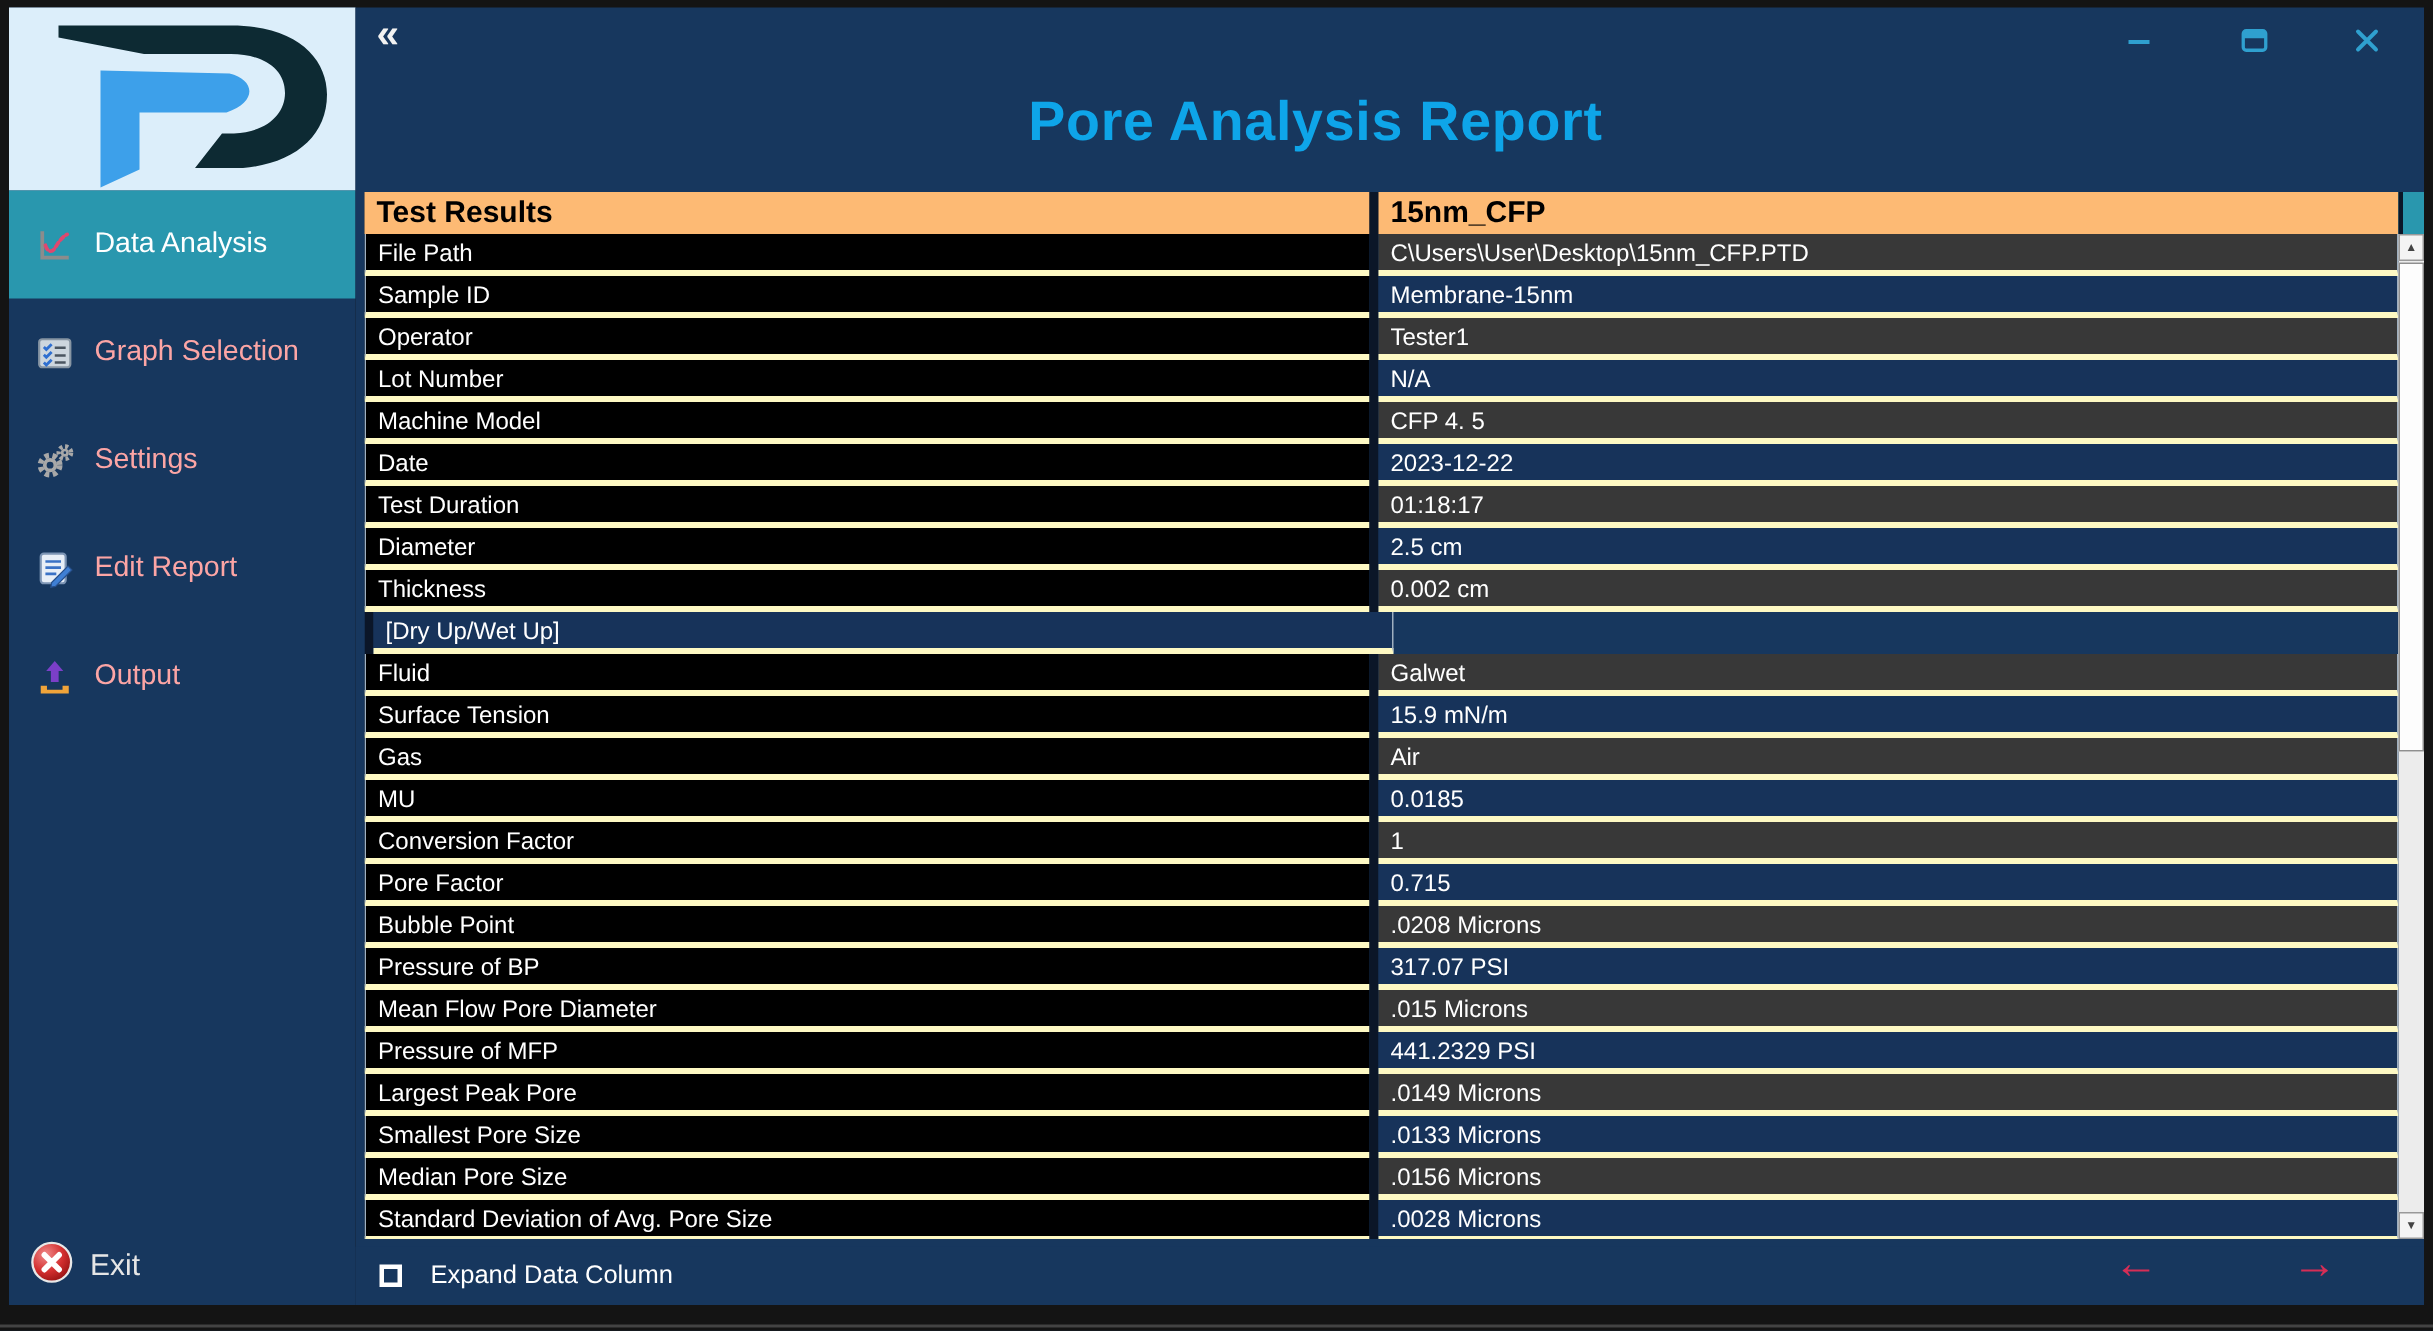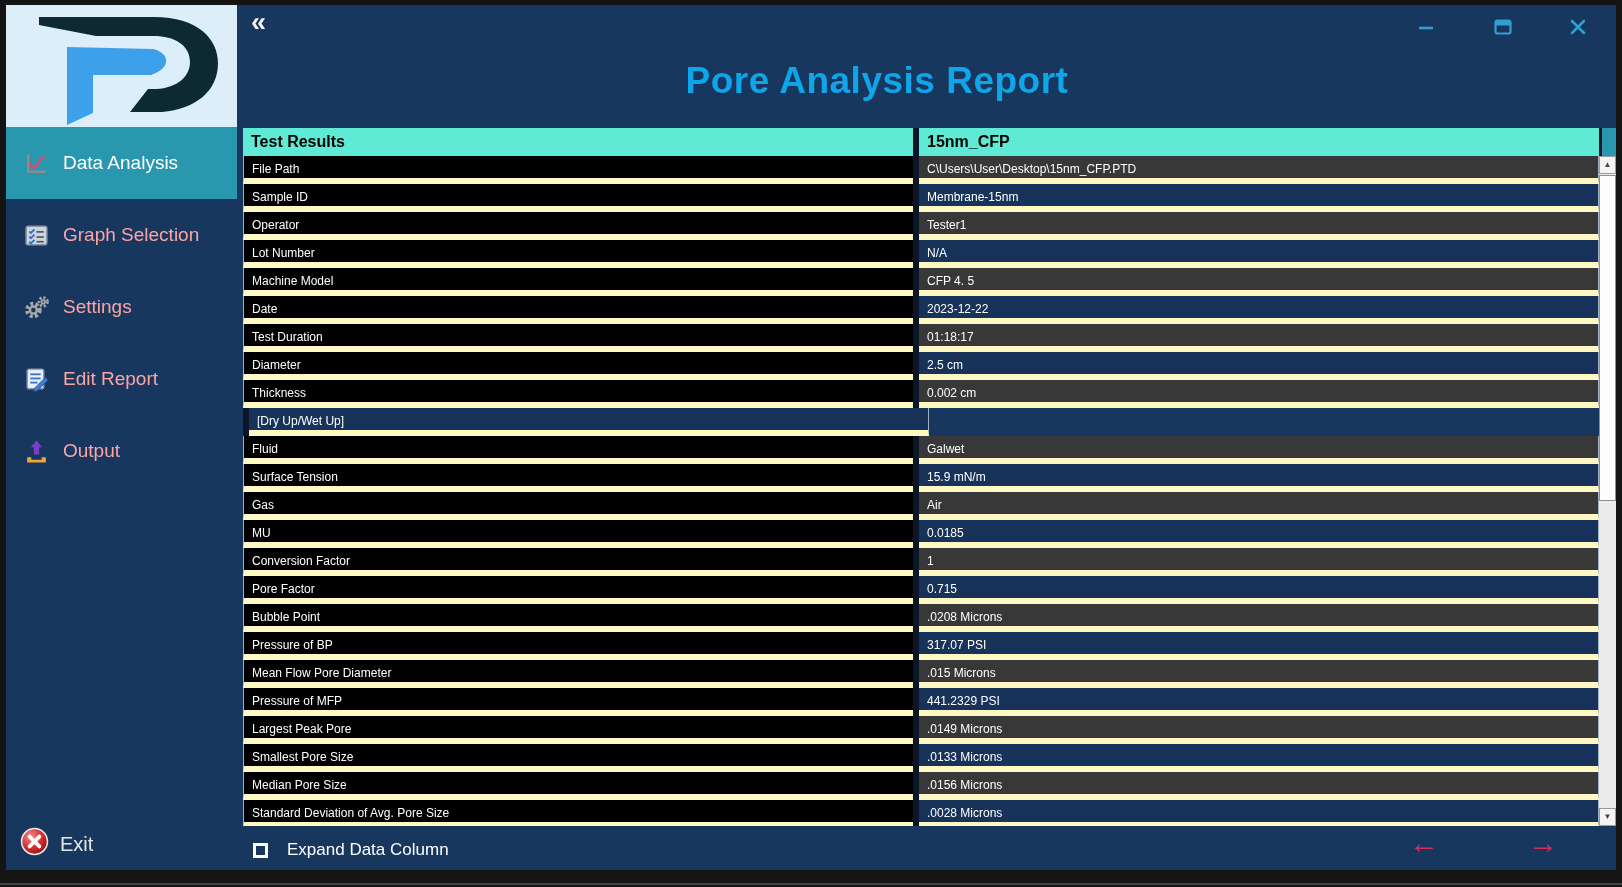--- a/index.html
+++ b/index.html
@@ -25,29 +25,29 @@
   .collapse-btn { position:absolute; left:14px; top:2px; font-size:27px; font-weight:bold;
                   color:#f2f2f2; background:none; border:none; line-height:30px; }
   .page-title { position:absolute; left:0; top:55px; width:1280px; text-align:center;
                 color:#0ea5e9; font-size:37px; font-weight:bold; letter-spacing:.5px; }
   .win-controls button { position:absolute; top:10px; width:26px; height:26px; background:none; border:none; }
   .wc-min  { left:1176px; } .wc-max { left:1253px; } .wc-close { left:1328px; }
 
   
   .table { position:absolute; left:6px; top:123px; width:1373px; height:703px; }
   .thead { display:flex; height:28px; background:#0b1628; }
-  .th { background:#5eead4; color:#000; font-weight:bold; font-size:16px; line-height:28px; padding-left:8px; }
+  .th { background:#fdba74; color:#000; font-weight:bold; font-size:20px; line-height:28px; padding-left:8px; }
   .th-label { width:670px; }
   .th-gap { width:6px; background:#0b1628; }
   .th-value { width:680px; }
   .th-corner { width:17px; background:#2997AE; border-left:3px solid #0b1628; }
   .tbody { position:absolute; left:0; top:28px; width:1356px; height:670px; overflow:hidden; }
   .trow { display:flex; height:28px; }
-  .cell { color:#fff; font-size:12px; line-height:27px; padding-left:8px;
-          border-bottom:6px solid #fef9c3; overflow:hidden; white-space:nowrap; }
+  .cell { color:#fff; font-size:16px; line-height:27px; padding-left:8px;
+          border-bottom:4px solid #fef9c3; overflow:hidden; white-space:nowrap; }
   .label-cell { width:670px; background:#000000; border-left:1px solid #9fb0c0; }
   .cell-gap { width:6px; background:#0b1628; flex:none; }
   .value-cell { width:680px; border-right:1px solid #9fb0c0; }
   .trow:nth-child(odd)  .value-cell { background:#383838; }
   .trow:nth-child(even) .value-cell { background:#17335A; }
 
   
   .vscroll { position:absolute; left:1356px; top:28px; width:17px; height:670px; background:#ececec; }
   .sb-btn { position:absolute; left:0; width:17px; height:18px; background:#f4f4f4; border:1px solid #9a9a9a;
             font-size:8px; color:#444; text-align:center; line-height:16px; padding:0; }

